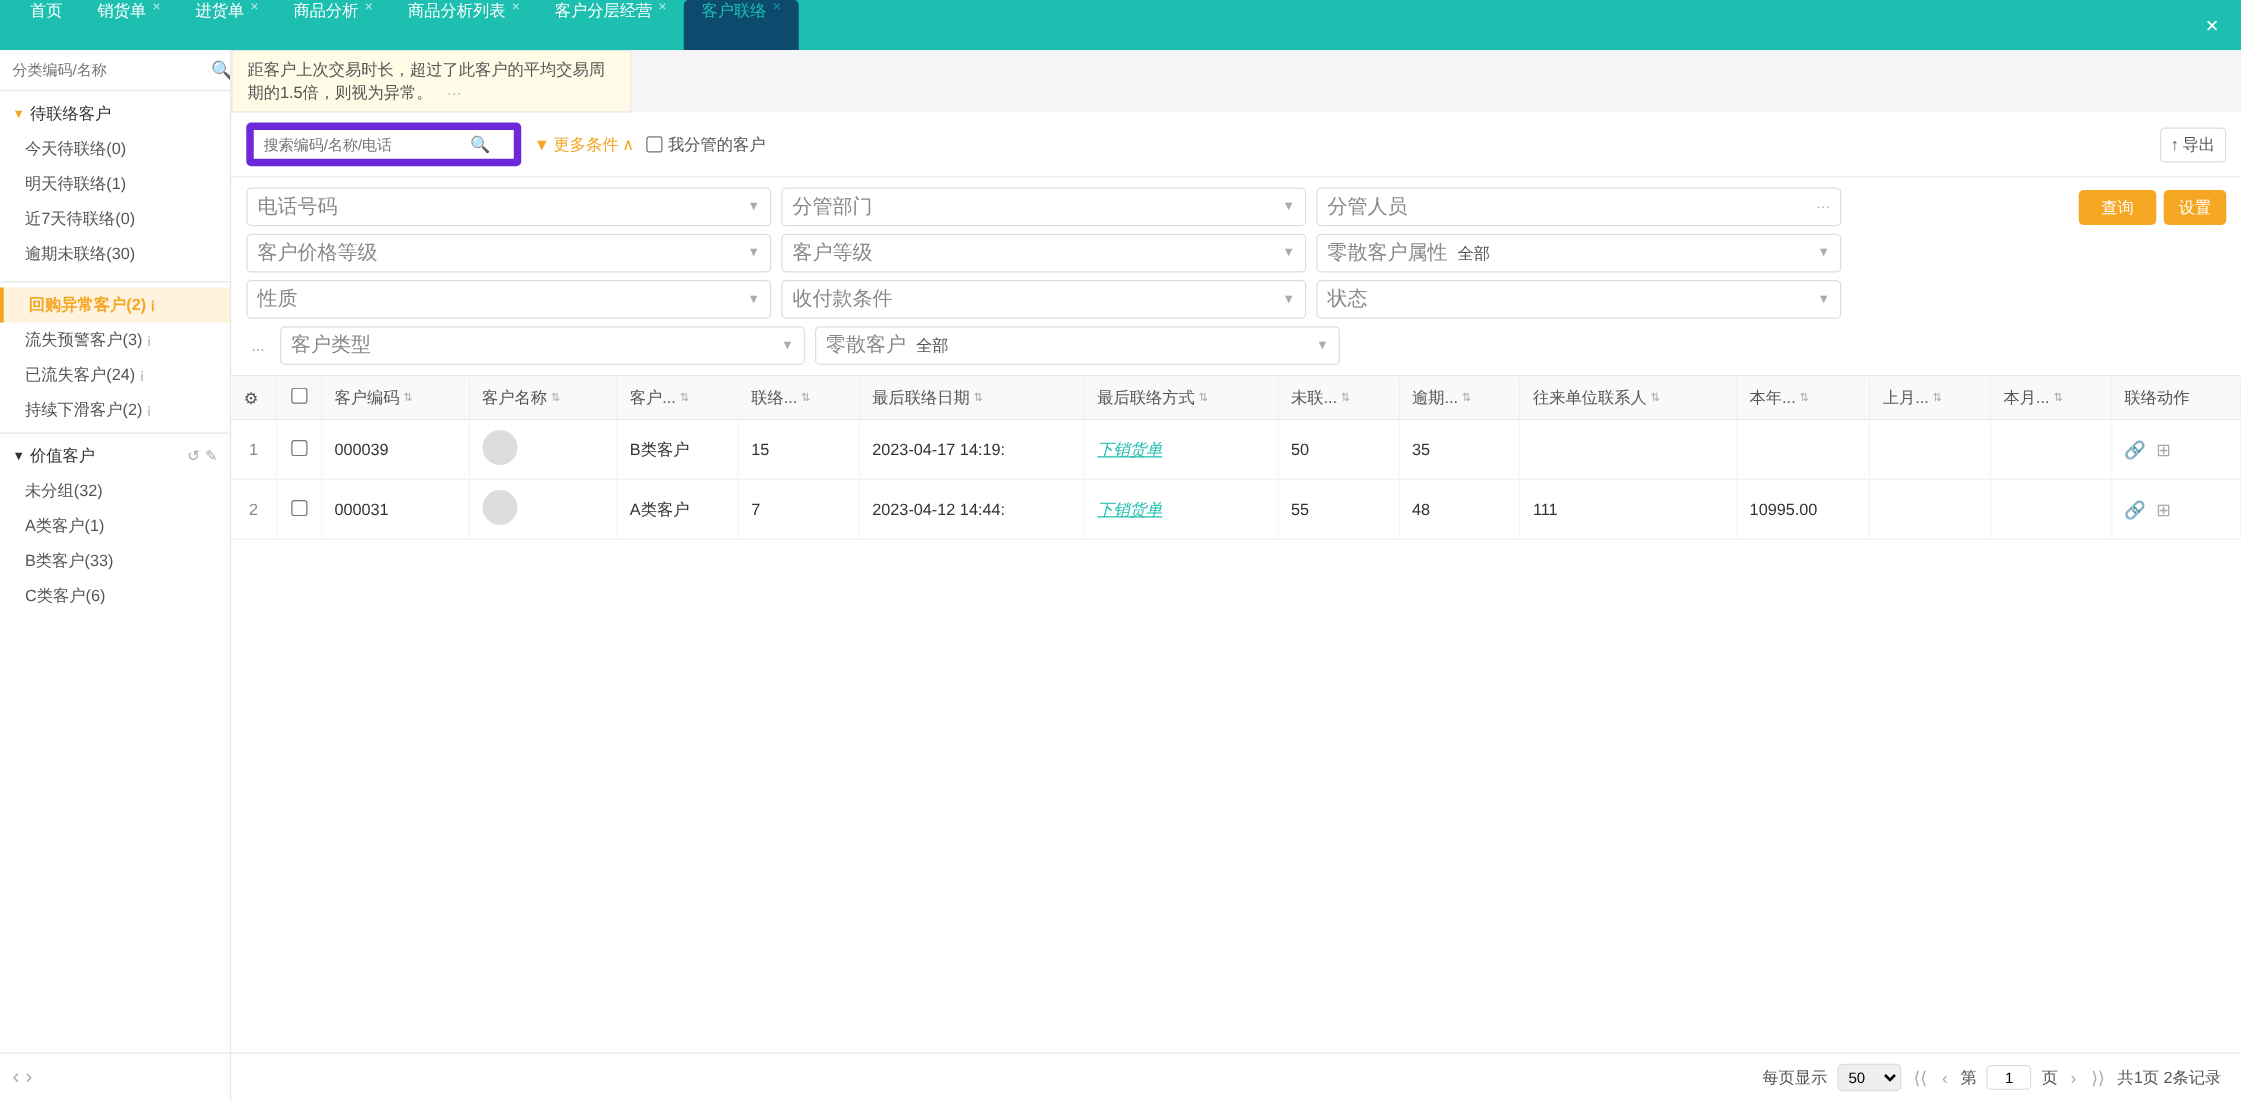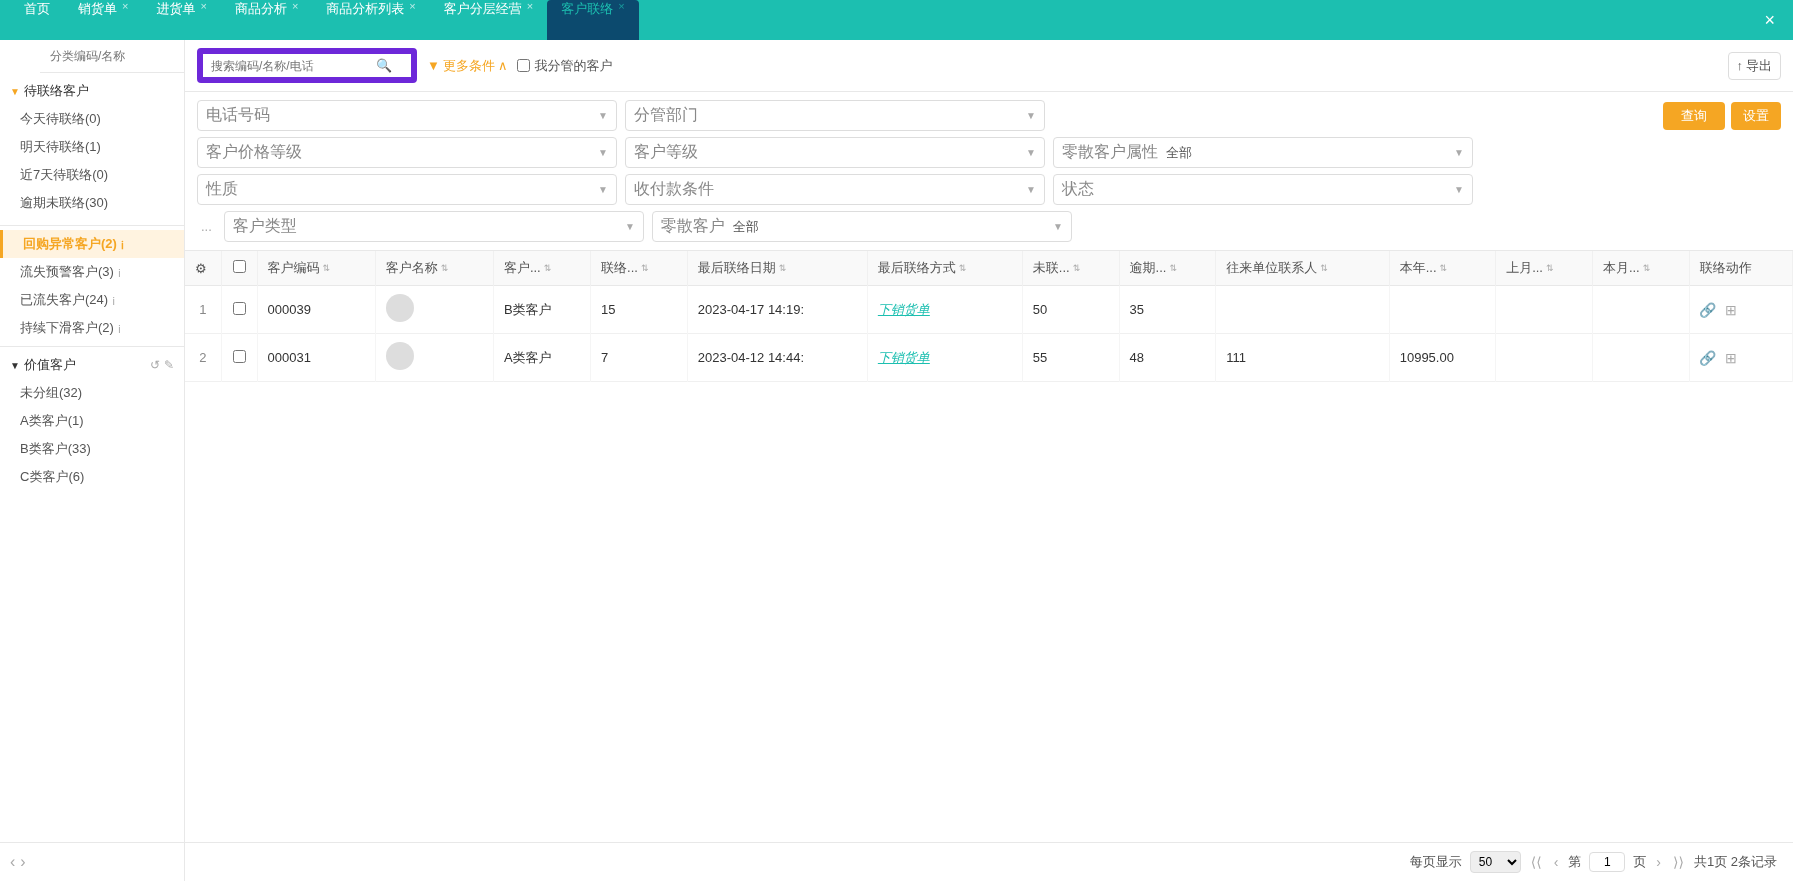--- a/index.html
+++ b/index.html
@@ -31,21 +31,21 @@
     .main-layout { display: flex; height: calc(881px - 40px); }
 
     
     .sidebar {
       width: 185px; min-width: 185px; background: #fff;
       border-right: 1px solid #e8e8e8; display: flex; flex-direction: column;
       overflow: hidden;
     }
     .sidebar-search {
       display: flex; align-items: center; padding: 8px 10px;
-      border-bottom: 1px solid #e8e8e8; gap: 4px; margin-left: 40px;
+      border-bottom: 1px solid #e8e8e8; gap: 4px;
     }
     .sidebar-search input {
       flex: 1; border: none; outline: none; font-size: 12px; color: #333;
     }
     .sidebar-search .search-icon { color: #999; font-size: 14px; }
 
     .sidebar-content { flex: 1; overflow-y: auto; overflow-x: hidden; }
 
     .sidebar-all-header {
       display: flex; align-items: center; justify-content: space-between;
@@ -296,20 +296,24 @@
       </div>
     </div>
     <div class="sidebar-bottom">
       <span class="nav-arr">‹</span>
       <span class="nav-arr">›</span>
     </div>
   </div>
 
   <div class="content-area">
 
+    <div class="tooltip-box" style="position:relative;left:0;top:0;margin:0;border-radius:0;box-shadow:none;border:1px solid #e8e8e8;background:#fffbe6;padding:6px 12px;">
+      <span>距客户上次交易时长，超过了此客户的平均交易周期的1.5倍，则视为异常。</span>
+      <span style="margin-left:8px;color:#aaa;cursor:pointer;font-size:12px;">···</span>
+    </div>
 
     <div class="filter-bar">
       <div class="search-box">
         <input type="text" placeholder="搜索编码/名称/电话" style="">
         <span class="s-icon">🔍</span>
       </div>
       <div class="filter-more">
         <span>▼</span>
         <span>更多条件</span>
         <span>∧</span>
@@ -327,20 +331,24 @@
 
     <div class="adv-filters">
       <div class="filter-row">
         <div class="filter-field filter-field-wide">
           <label>电话号码</label>
           <span class="down-arrow">▼</span>
         </div>
         <div class="filter-field filter-field-wide">
           <label>分管部门</label>
           <span class="down-arrow">▼</span>
+        </div>
+        <div class="filter-field filter-field-wide">
+          <label>分管人员</label>
+          <span style="margin-left:auto;color:#aaa;font-size:11px;">···</span>
         </div>
         <div class="filter-buttons">
           <button class="btn-query">查询</button>
           <button class="btn-settings">设置</button>
         </div>
       </div>
       <div class="filter-row">
         <div class="filter-field filter-field-wide">
           <label>客户价格等级</label>
           <span class="down-arrow">▼</span>

